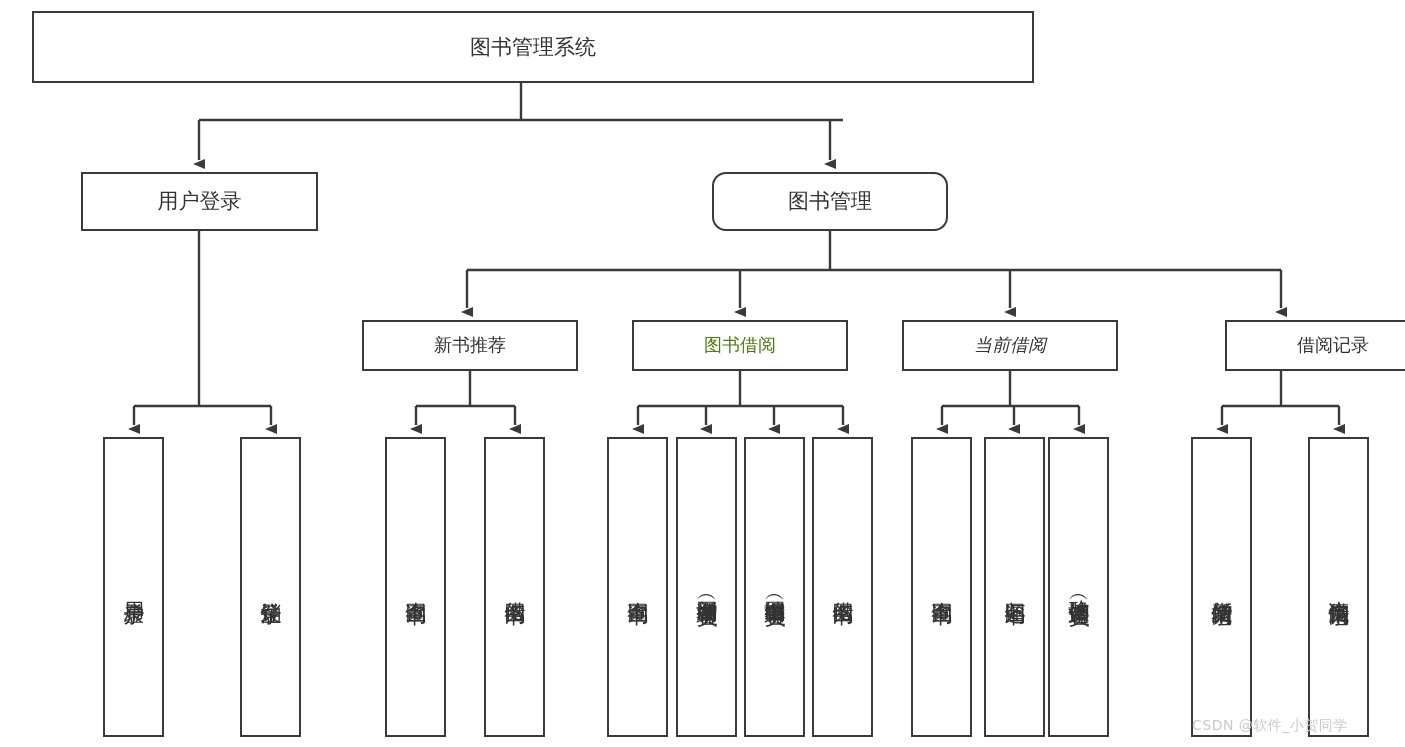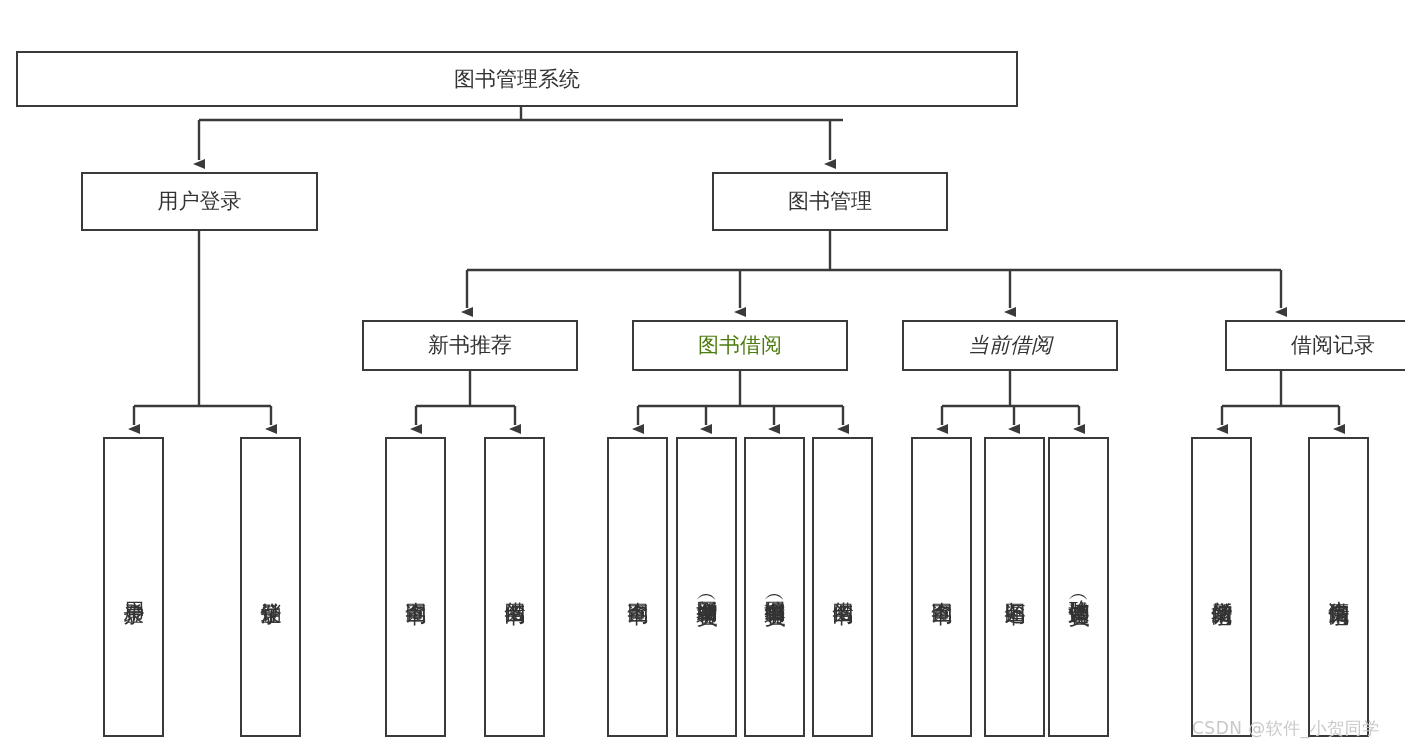--- a/index.html
+++ b/index.html
@@ -29,39 +29,39 @@
     background:#ffffff;
     color:#333333;
     display:flex;
     align-items:center;
     justify-content:center;
     text-align:center;
     line-height:1.15;
   }
   .node.lvl0{ font-size:21px; }
   .node.lvl1{ font-size:21px; }
-  .node.lvl2{ font-size:21px; }
+  .node.lvl2{ font-size:18px; }
   .node.leaf{
     font-size:21px;
     writing-mode:vertical-rl;
     text-orientation:upright;
     align-items:center;
     justify-content:center;
     padding:6px 0;
     letter-spacing:1px;
   }
   .node.leaf .vtext{
     writing-mode:vertical-rl;
     text-orientation:upright;
     white-space:nowrap;
     line-height:1;
   }
   .watermark{
     position:absolute;
-    font-size:17px;
+    font-size:14px;
     color:#c9c9c9;
     white-space:nowrap;
     letter-spacing:0.5px;
     font-family:"DejaVu Sans","Liberation Sans",sans-serif;
   }
 </style>
 </head>
 <body>
 
 <div id="canvas" style="background: rgb(255, 255, 255);">
@@ -110,24 +110,24 @@
       <path d="M 1079 406 L 1079 425" marker-end="url(#arrow)"></path>
 
       <path d="M 1281 371 L 1281 406"></path>
       <path d="M 1222 406 L 1339 406"></path>
       <path d="M 1222 406 L 1222 425" marker-end="url(#arrow)"></path>
       <path d="M 1339 406 L 1339 425" marker-end="url(#arrow)"></path>
 
     </g>
   </svg>
 
-  <div class="node lvl0" style="left: 16px; top: 11px; width: 1002px; height: 56px; border-color: rgb(58, 58, 58); color: rgb(51, 51, 51); margin-top: 40px;">图书管理系统</div>
+  <div class="node lvl0" style="left: 32px; top: 11px; width: 1002px; height: 72px; border-color: rgb(58, 58, 58); color: rgb(51, 51, 51);">图书管理系统</div>
 
   <div class="node lvl1" style="left: 81px; top: 172px; width: 237px; height: 59px; border-color: rgb(58, 58, 58); color: rgb(51, 51, 51);">用户登录</div>
-  <div class="node lvl1" style="left: 712px; top: 172px; width: 236px; height: 59px; border-color: rgb(58, 58, 58); color: rgb(51, 51, 51);">图书管理</div>
+  <div class="node lvl1" style="left: 712px; top: 172px; width: 236px; height: 59px; border-color: rgb(58, 58, 58); color: rgb(51, 51, 51); border-radius: 14px;">图书管理</div>
 
   <div class="node lvl2" style="left: 362px; top: 320px; width: 216px; height: 51px; border-color: rgb(58, 58, 58); color: rgb(51, 51, 51);">新书推荐</div>
   <div class="node lvl2" style="left: 632px; top: 320px; width: 216px; height: 51px; border-color: rgb(58, 58, 58); color: #4d7c0f;">图书借阅</div>
   <div class="node lvl2" style="left: 902px; top: 320px; width: 216px; height: 51px; border-color: rgb(58, 58, 58); color: rgb(51, 51, 51); font-style: italic;">当前借阅</div>
   <div class="node lvl2" style="left: 1225px; top: 320px; width: 216px; height: 51px; border-color: rgb(58, 58, 58); color: rgb(51, 51, 51);">借阅记录</div>
 
   <div class="node leaf" style="left: 103px; top: 437px; width: 61px; height: 300px; border-color: rgb(58, 58, 58); color: rgb(51, 51, 51);">
       <span class="vtext">用户登录</span>
     </div>
   <div class="node leaf" style="left: 240px; top: 437px; width: 61px; height: 300px; border-color: rgb(58, 58, 58); color: rgb(51, 51, 51);">

